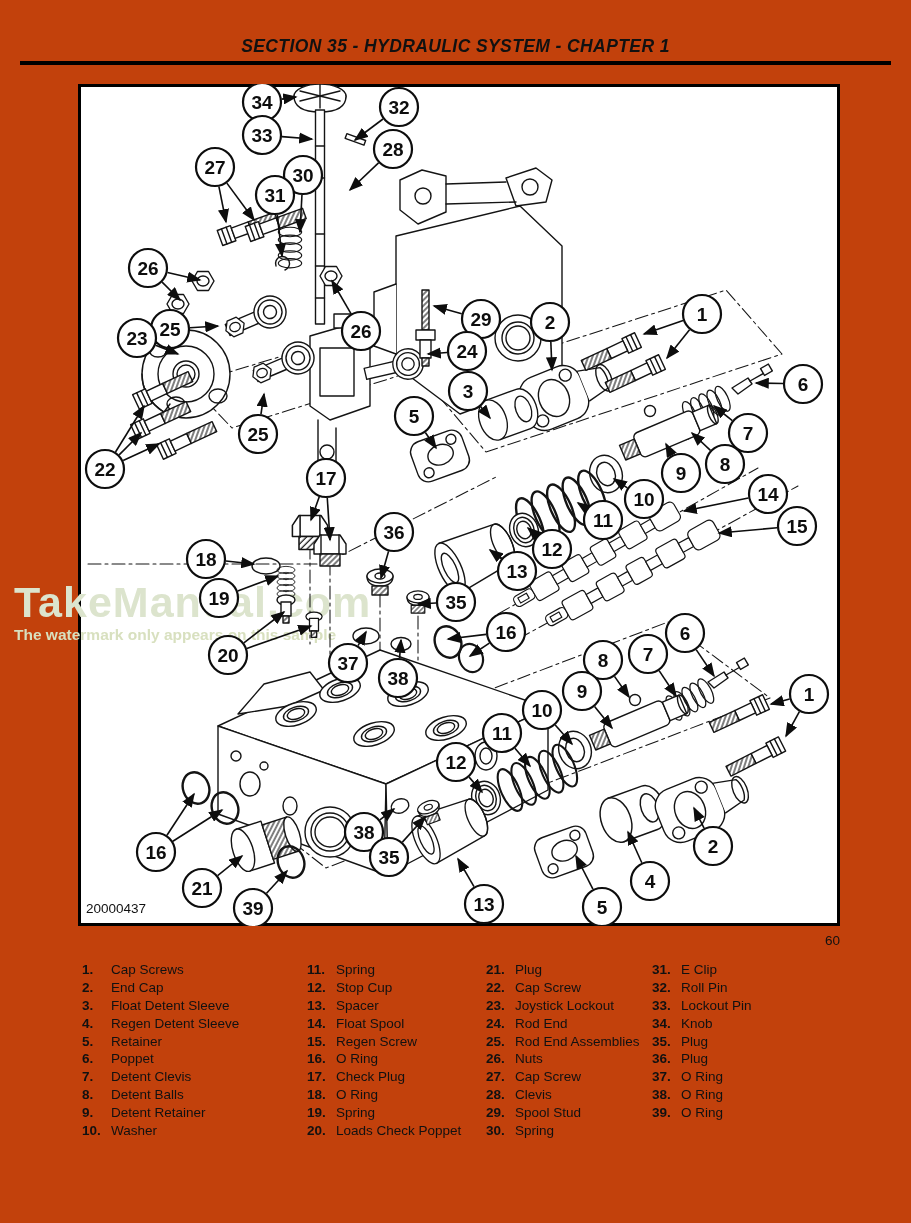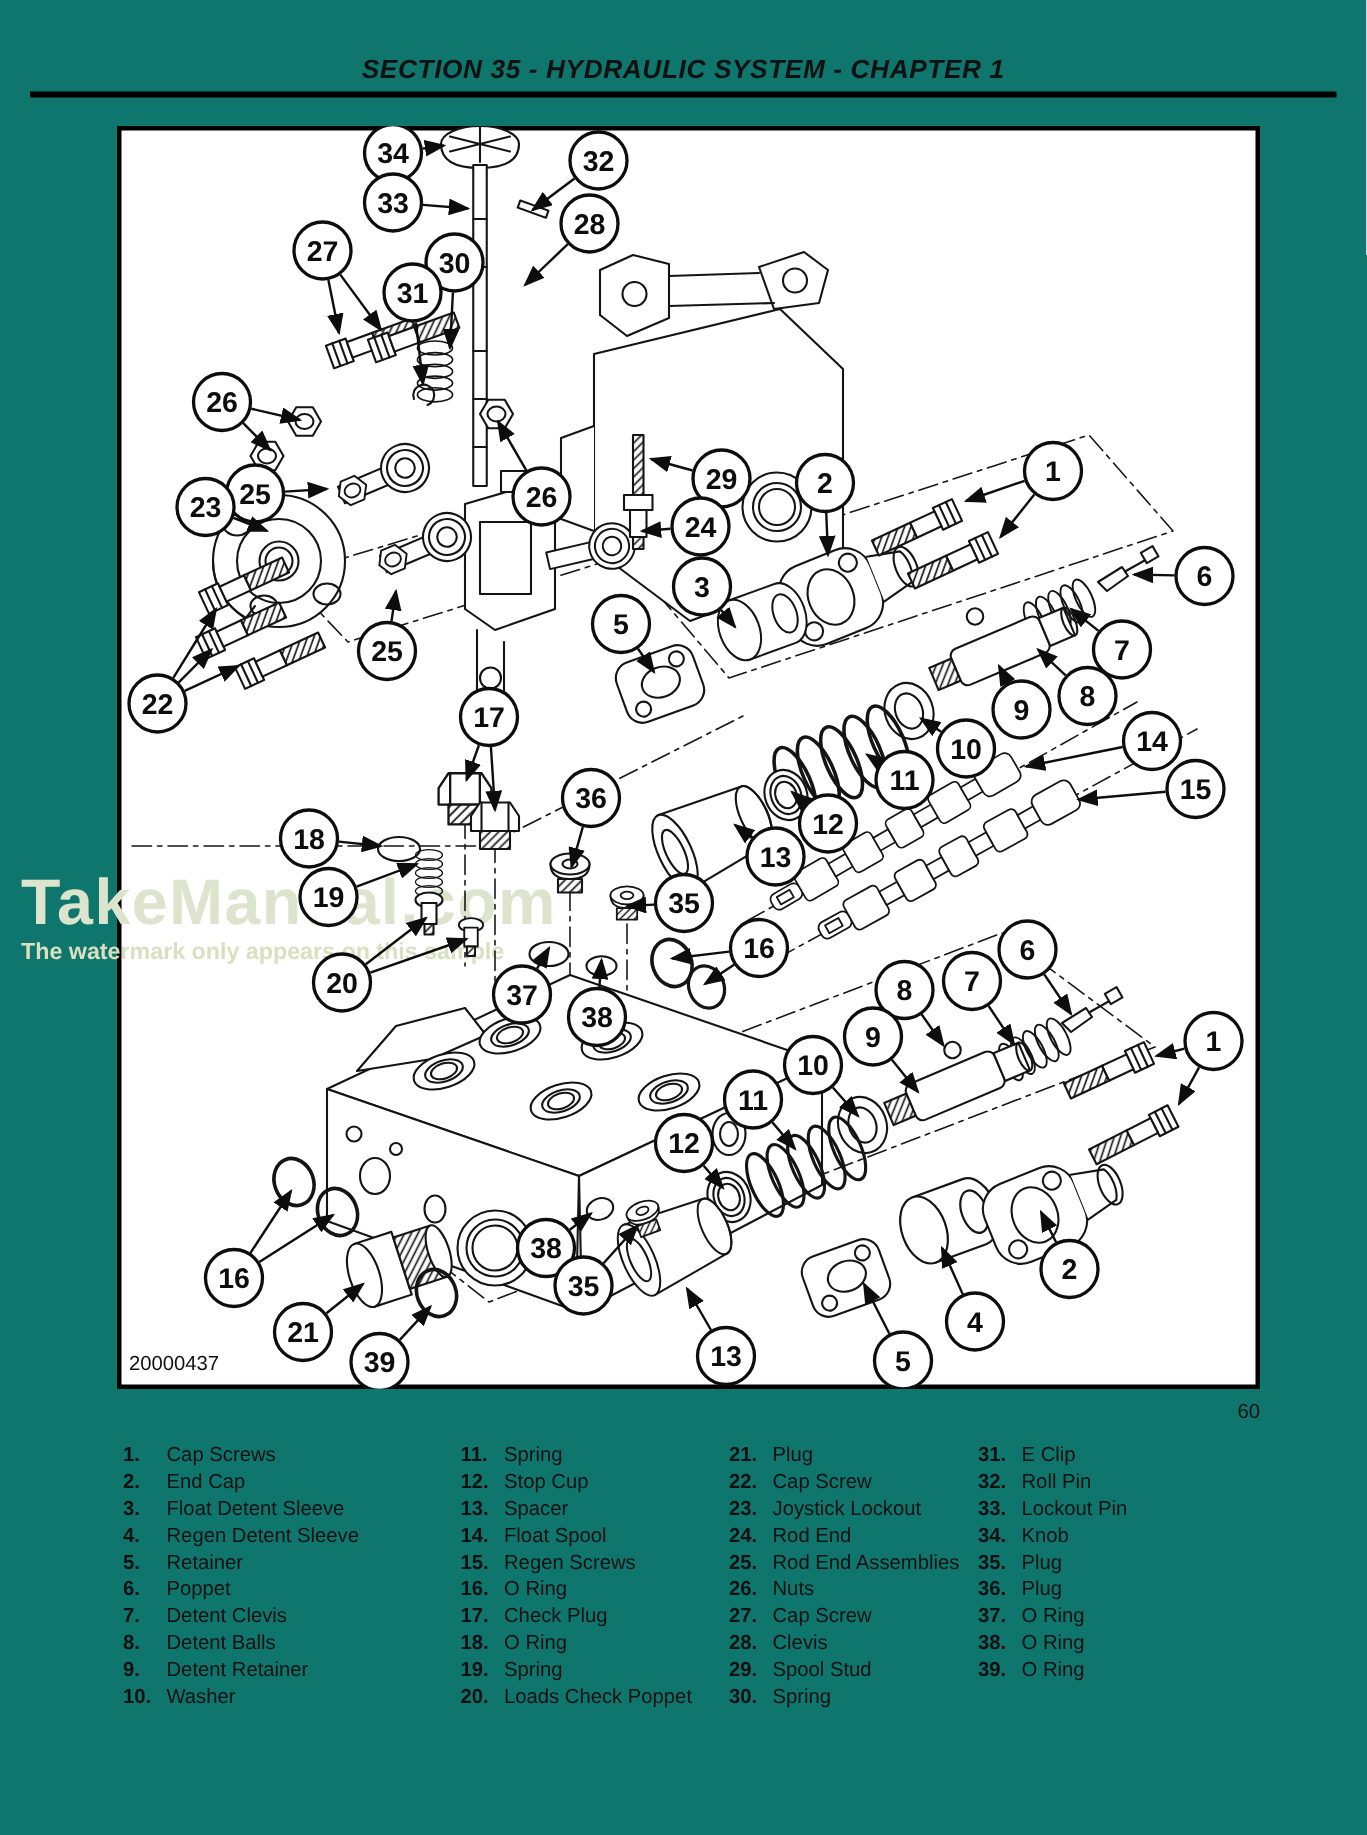--- a/index.html
+++ b/index.html
@@ -1,16 +1,16 @@
 <!DOCTYPE html>
 <html><head>
 <meta charset="utf-8">
 <style>
   html,body{margin:0;padding:0;background:#fff;}
-  .page{position:relative;width:911px;height:1223px;background:#0f766e;overflow:hidden;
+  .page{position:relative;width:911px;height:1223px;background:#c2410c;overflow:hidden;
         font-family:"Liberation Sans", sans-serif;color:#111;}
   .page-title{position:absolute;left:0;top:36px;width:100%;text-align:center;
       font-size:17.5px;font-weight:bold;font-style:italic;letter-spacing:.4px;color:#111;}
   .title-rule{position:absolute;left:20px;top:61px;width:871px;height:3.5px;background:#000;}
   .diagram-box{position:absolute;left:78px;top:84px;width:762px;height:842px;
       border:3px solid #000;background:#fff;box-sizing:border-box;z-index:1;}
   .watermark-title{position:absolute;left:14px;top:578px;z-index:2;
       font-size:43px;font-weight:600;letter-spacing:1px;color:#dce4cd;white-space:nowrap;}
   .watermark-sub{position:absolute;left:14px;top:626px;z-index:2;
       font-size:15.5px;font-weight:bold;color:#d8e0bf;white-space:nowrap;}
@@ -716,21 +716,21 @@
         <div class="part-row">
           <span class="part-num">13.</span>
           <span class="part-label">Spacer</span>
         </div>
         <div class="part-row">
           <span class="part-num">14.</span>
           <span class="part-label">Float Spool</span>
         </div>
         <div class="part-row">
           <span class="part-num">15.</span>
-          <span class="part-label">Regen Screws</span>
+          <span class="part-label">Regen Screw</span>
         </div>
         <div class="part-row">
           <span class="part-num">16.</span>
           <span class="part-label">O Ring</span>
         </div>
         <div class="part-row">
           <span class="part-num">17.</span>
           <span class="part-label">Check Plug</span>
         </div>
         <div class="part-row">

